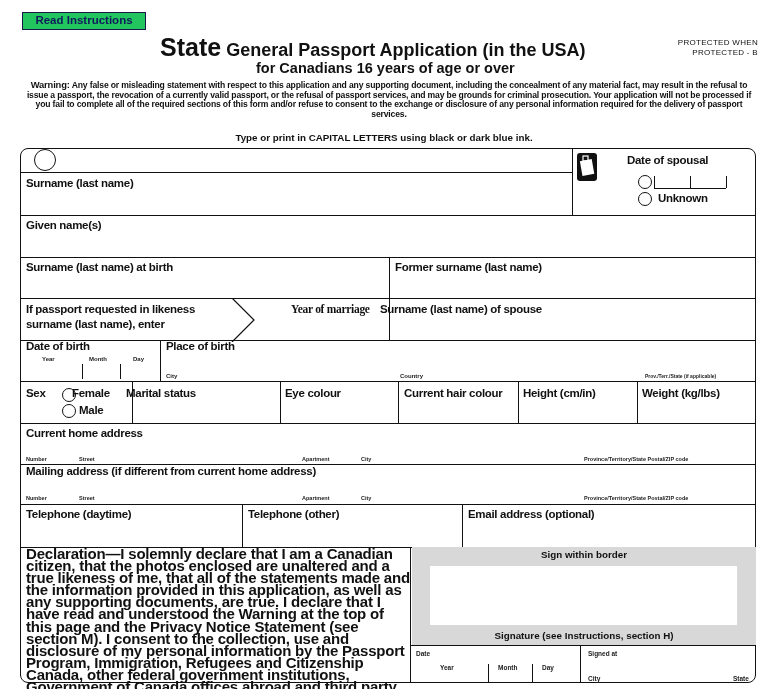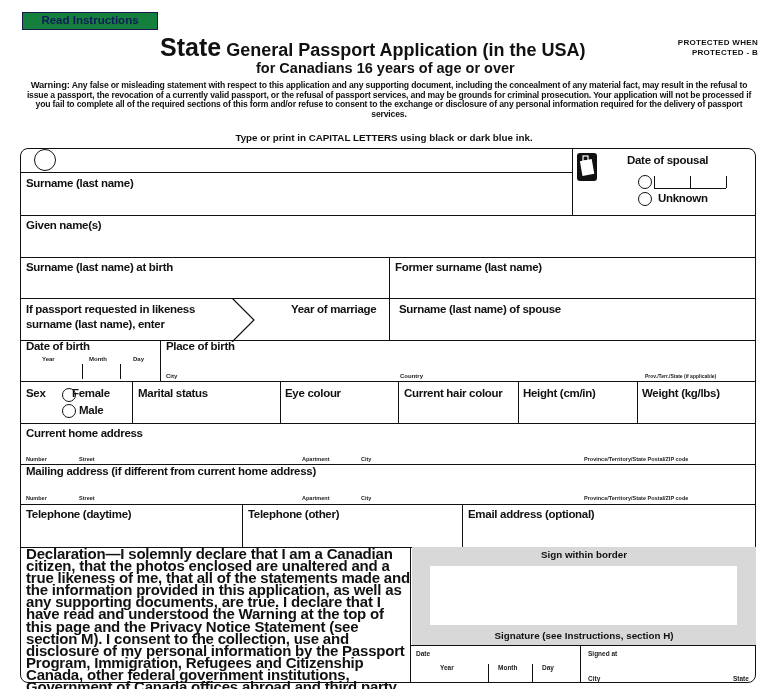--- a/index.html
+++ b/index.html
@@ -1,23 +1,23 @@
 <!DOCTYPE html>
 <html><head>
 <meta charset="utf-8">
 <style>
   html, body { margin: 0; padding: 0; background: #fff; }
   body { width: 768px; height: 689px; position: relative; overflow: hidden; font-family: "Liberation Sans", sans-serif; color: #111; }
   .abs { position: absolute; }
-  .read-btn { left: 22px; top: 12px; width: 136px; height: 18px; background: #15803d; border: 1.5px solid #1a1a4a; box-sizing: border-box; font-weight: bold; font-size: 11.5px; color: #0f1b5a; text-align: center; line-height: 15px; cursor: pointer; }
+  .read-btn { left: 22px; top: 12px; width: 124px; height: 18px; background: #22c55e; border: 1.5px solid #1a1a4a; box-sizing: border-box; font-weight: bold; font-size: 11.5px; color: #0f1b5a; text-align: center; line-height: 15px; cursor: pointer; }
   .title { left: 160px; top: 33px; width: 470px; white-space: nowrap; font-weight: bold; }
   .title .big { font-size: 25px; }
   .title .rest { font-size: 18px; }
   .subtitle { left: 256px; top: 60px; font-weight: bold; font-size: 14.5px; white-space: nowrap; }
-  .protected { left: 662px; top: 38px; width: 96px; text-align: right; font-size: 8px; font-weight: bold; line-height: 10px; letter-spacing: 0.3px; }
+  .protected { left: 662px; top: 38px; width: 96px; text-align: right; font-size: 8px; font-weight: normal; line-height: 10px; letter-spacing: 0.3px; }
   .warning { left: 26px; top: 80px; width: 726px; font-size: 8.6px; font-weight: bold; line-height: 9.6px; text-align: center; letter-spacing: -0.15px; }
   .warning b { font-size: 9.4px; }
   .capital { left: 0; top: 132px; width: 768px; text-align: center; font-size: 9.8px; font-weight: bold; }
 
   .form { left: 20px; top: 148px; width: 736px; height: 535px; border: 1.3px solid #111; border-radius: 8px 8px 8px 8px; box-sizing: border-box; }
   .hl { position: absolute; height: 0; border-top: 1.3px solid #111; }
   .vl { position: absolute; width: 0; border-left: 1.3px solid #111; }
   .lbl { position: absolute; font-size: 11.5px; font-weight: bold; white-space: nowrap; letter-spacing: -0.3px; }
   .sm { position: absolute; font-size: 6px; font-weight: bold; white-space: nowrap; color: #222; }
   .radio { position: absolute; border: 1.3px solid #111; border-radius: 50%; box-sizing: border-box; background: #fff; cursor: pointer; }
@@ -77,23 +77,23 @@
 <div class="vl" style="left:389px;top:257px;height:84px;"></div>
 <div class="lbl" style="left:395px;top:261px;">Former surname (last name)</div>
 <input class="input" style="left: 395px; top: 276px; width: 355px; height: 20px;">
 <div class="hl" style="left:20px;top:298px;width:736px;"></div>
 
 <div class="lbl" style="left:26px;top:303px;">If passport requested in likeness</div>
 <div class="lbl" style="left:26px;top:318px;">surname (last name), enter</div>
 <svg class="abs" style="left:228px;top:298px;" width="30" height="44">
     <polyline points="4,0 26,22 4,44" fill="none" stroke="#111" stroke-width="1.2"></polyline>
   </svg>
-<div class="lbl" style="left:291px;top:303px;">Year of marriage</div>
+<div class="lbl" style="left:291px;top:303px;font-family:Liberation Serif, serif;">Year of marriage</div>
 <input class="input" style="left: 291px; top: 318px; width: 94px; height: 18px;">
-<div class="lbl" style="left:399px;top:303px;">Surname (last name) of spouse</div>
+<div class="lbl" style="left:380px;top:303px;">Surname (last name) of spouse</div>
 <input class="input" style="left: 395px; top: 318px; width: 355px; height: 18px;">
 <div class="hl" style="left:20px;top:340px;width:736px;"></div>
 
 <div class="lbl" style="left:26px;top:340px;">Date of birth</div>
 <div class="sm" style="left:42px;top:356px;">Year</div>
 <div class="sm" style="left:89px;top:356px;">Month</div>
 <div class="sm" style="left:133px;top:356px;">Day</div>
 <div class="vl" style="left:82px;top:364px;height:15px;"></div>
 <div class="vl" style="left:120px;top:364px;height:15px;"></div>
 <input class="input" style="left: 26px; top: 364px; width: 130px; height: 14px;">
@@ -104,21 +104,21 @@
 <div class="sm" style="left:400px;top:373px;">Country</div>
 <div class="sm" style="left:645px;top:373px;font-size:5px;">Prov./Terr./State   (if applicable)</div>
 <div class="hl" style="left:20px;top:381px;width:736px;"></div>
 
 <div class="lbl" style="left:26px;top:387px;">Sex</div>
 <div class="radio" style="left:62px;top:388px;width:14px;height:14px;"></div>
 <div class="lbl" style="left:62px;top:387px;margin-left:10px;">Female</div>
 <div class="radio" style="left:62px;top:404px;width:14px;height:14px;"></div>
 <div class="lbl" style="left:79px;top:404px;">Male</div>
 <div class="vl" style="left:132px;top:381px;height:42px;"></div>
-<div class="lbl" style="left:138px;top:387px;">Marital status</div>
+<div class="lbl" style="left:126px;top:387px;">Marital status</div>
 <input class="input" style="left: 138px; top: 403px; width: 138px; height: 16px;">
 <div class="vl" style="left:280px;top:381px;height:42px;"></div>
 <div class="lbl" style="left:285px;top:387px;">Eye colour</div>
 <input class="input" style="left: 285px; top: 403px; width: 110px; height: 16px;">
 <div class="vl" style="left:398px;top:381px;height:42px;"></div>
 <div class="lbl" style="left:404px;top:387px;">Current hair colour</div>
 <input class="input" style="left: 404px; top: 403px; width: 112px; height: 16px;">
 <div class="vl" style="left:518px;top:381px;height:42px;"></div>
 <div class="lbl" style="left:523px;top:387px;">Height (cm/in)</div>
 <input class="input" style="left: 523px; top: 403px; width: 110px; height: 16px;">

